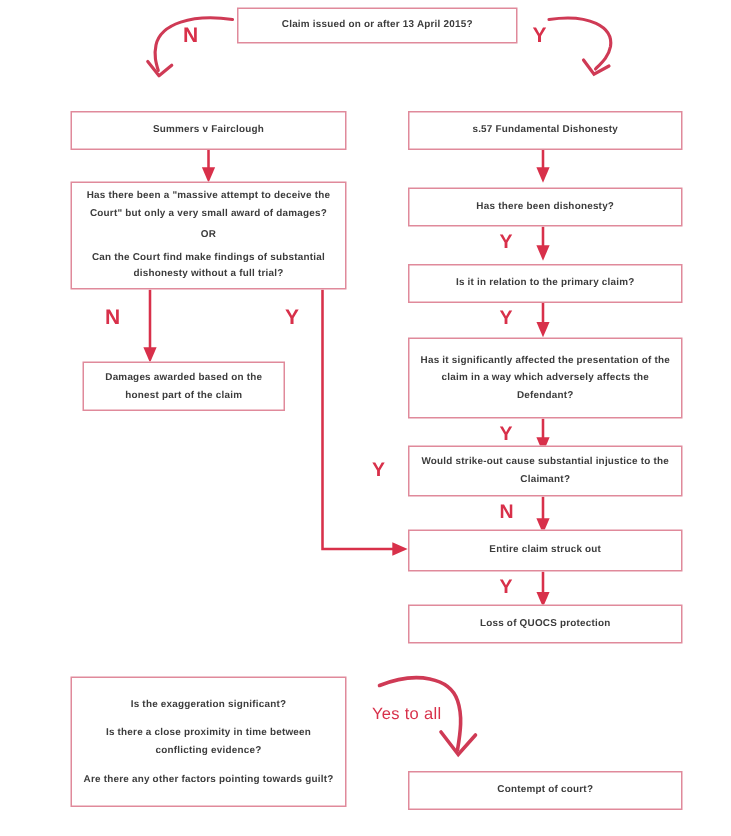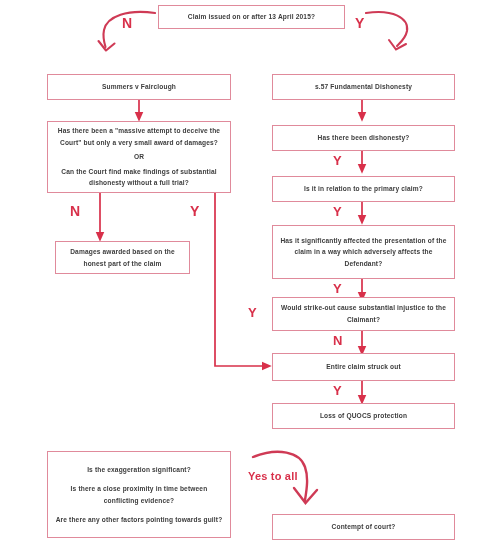--- a/index.html
+++ b/index.html
@@ -32,21 +32,21 @@
   }
   .box span{display:block;width:100%;}
   .lbl{
     position:absolute;
     color:#d8304a;
     font-weight:bold;
     letter-spacing:.2px;
   }
   .lbl-big{font-size:14px;}
   .lbl-mid{font-size:13px;}
-  .lbl-yestoall{font-size:11px;color:#d8304a;font-weight:bold;}
+  .lbl-yestoall{font-size:11px;color:#d8304a;font-weight:normal;}
   svg.overlay{
     position:absolute;left:0;top:0;
     width:487px;height:557px;
     pointer-events:none;
   }
   .gap{display:block;height:6px;}
 </style>
 </head>
 <body>
 

